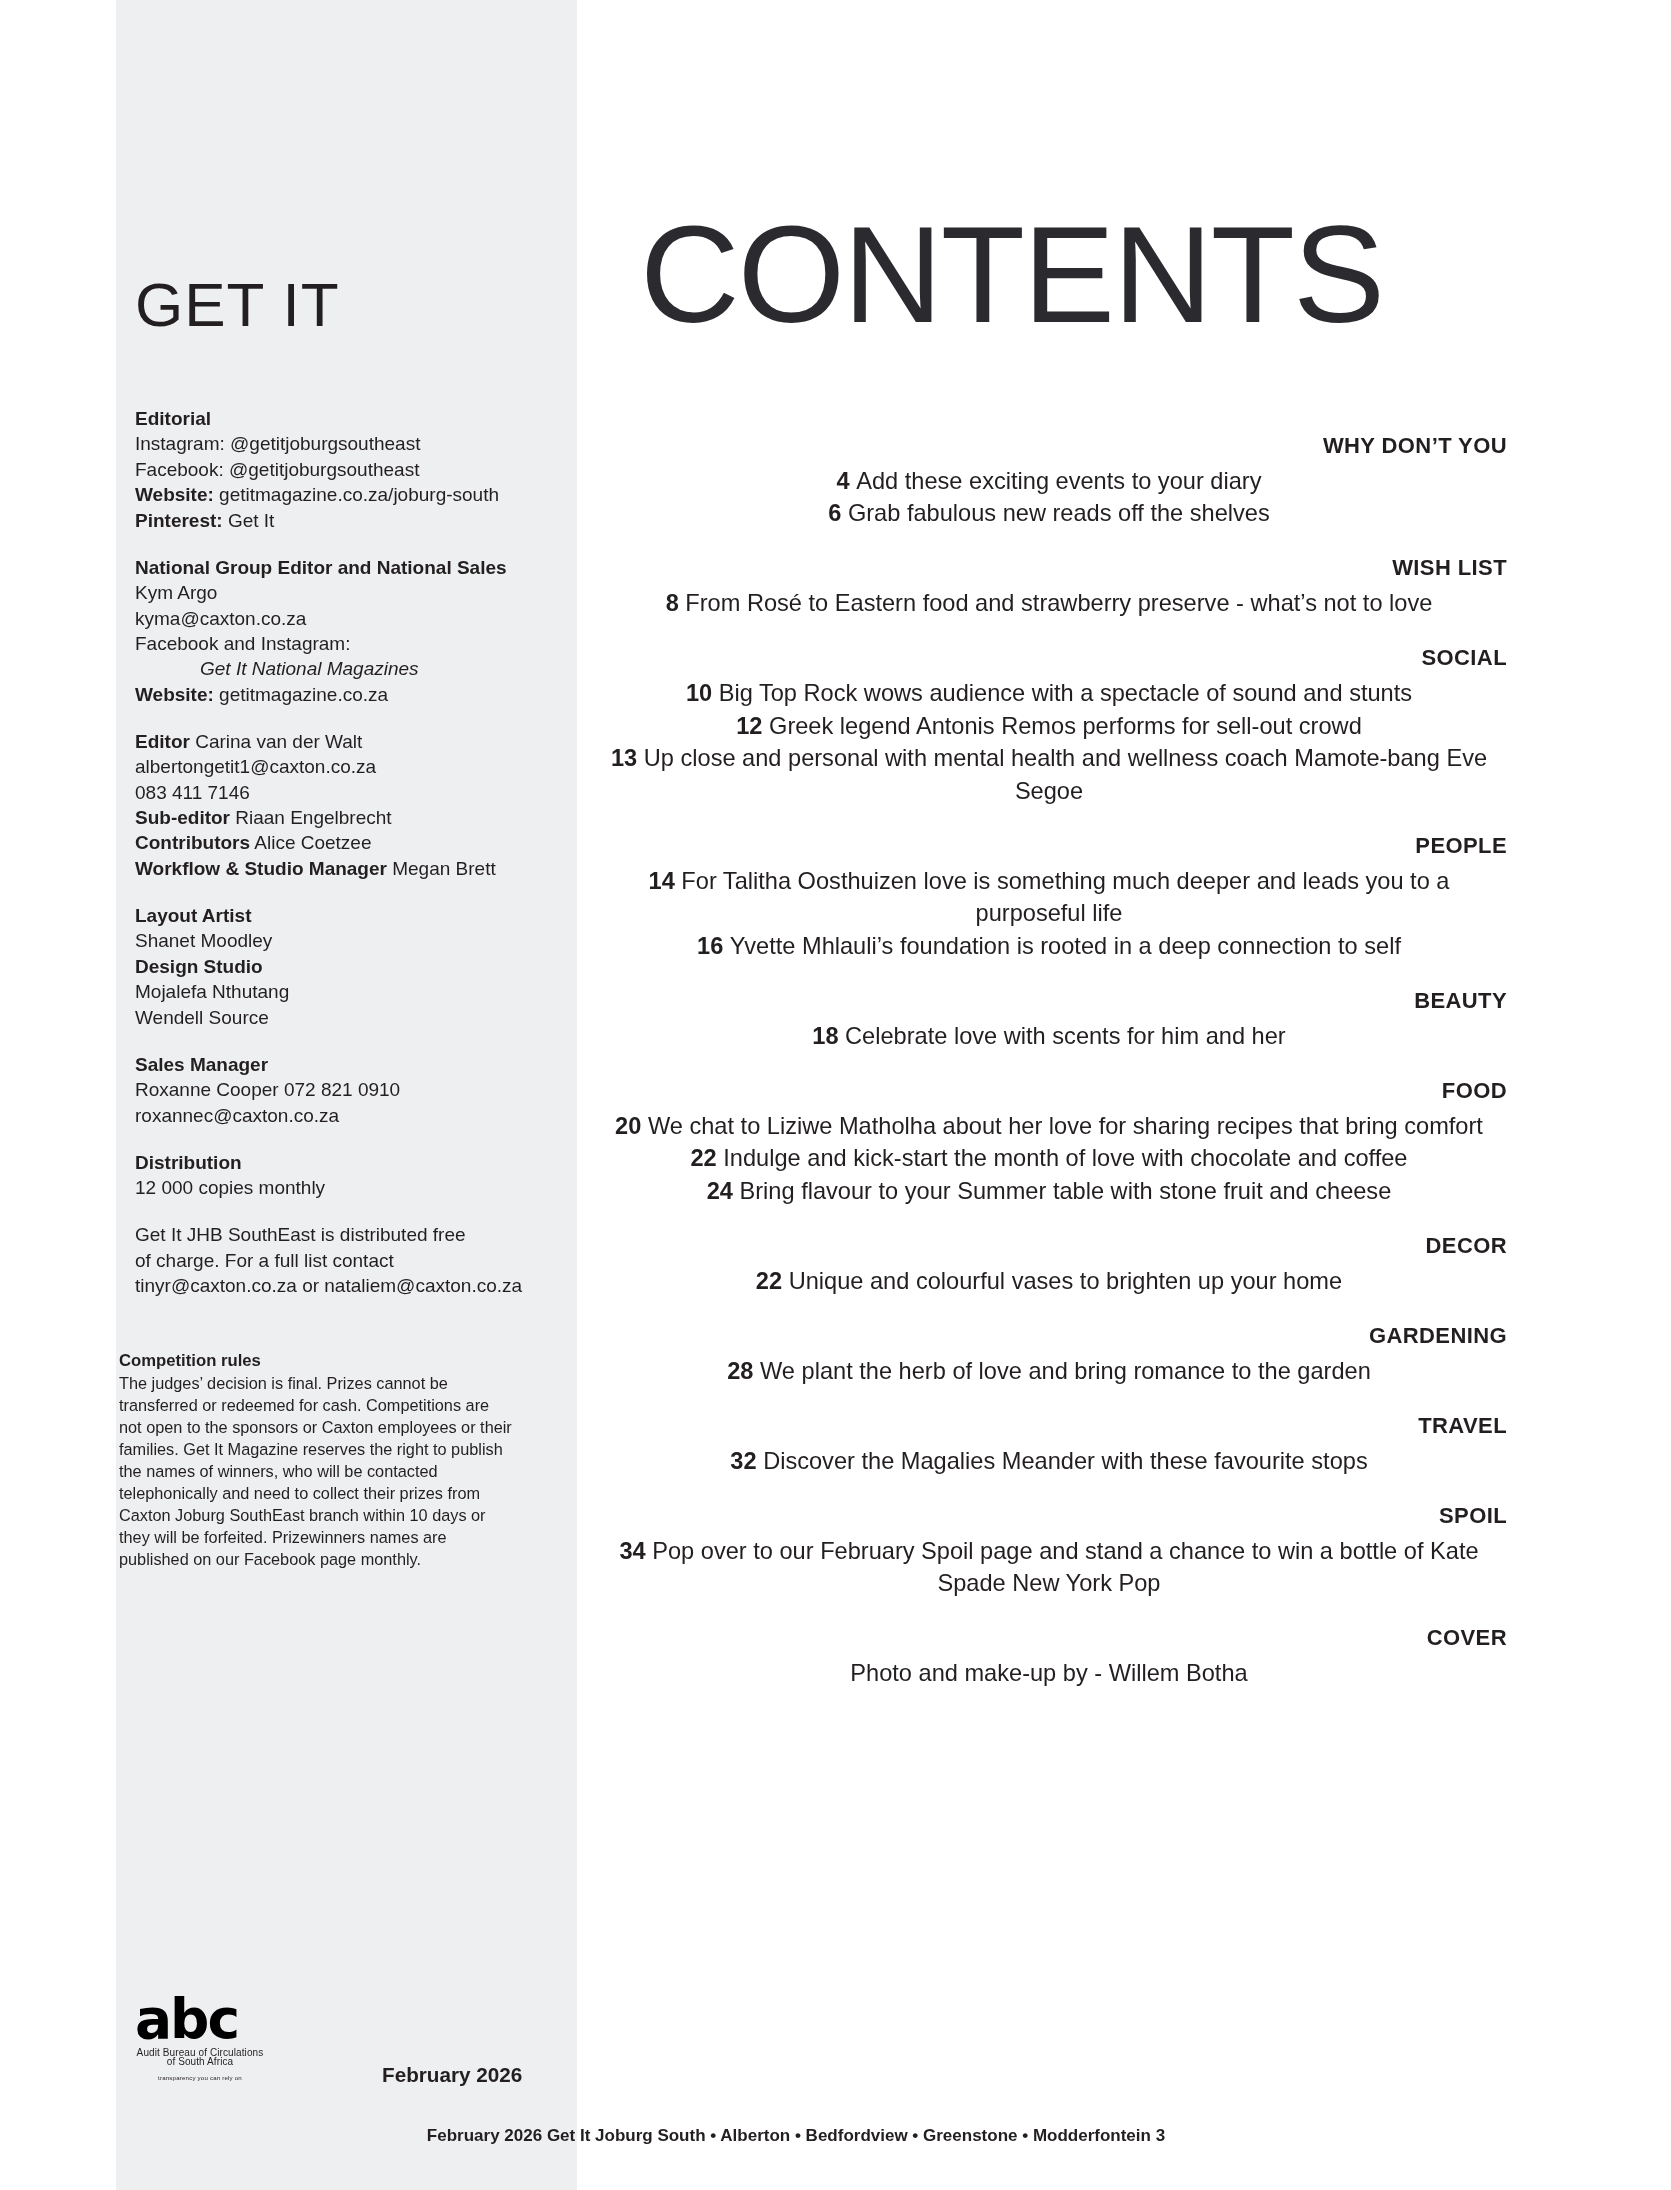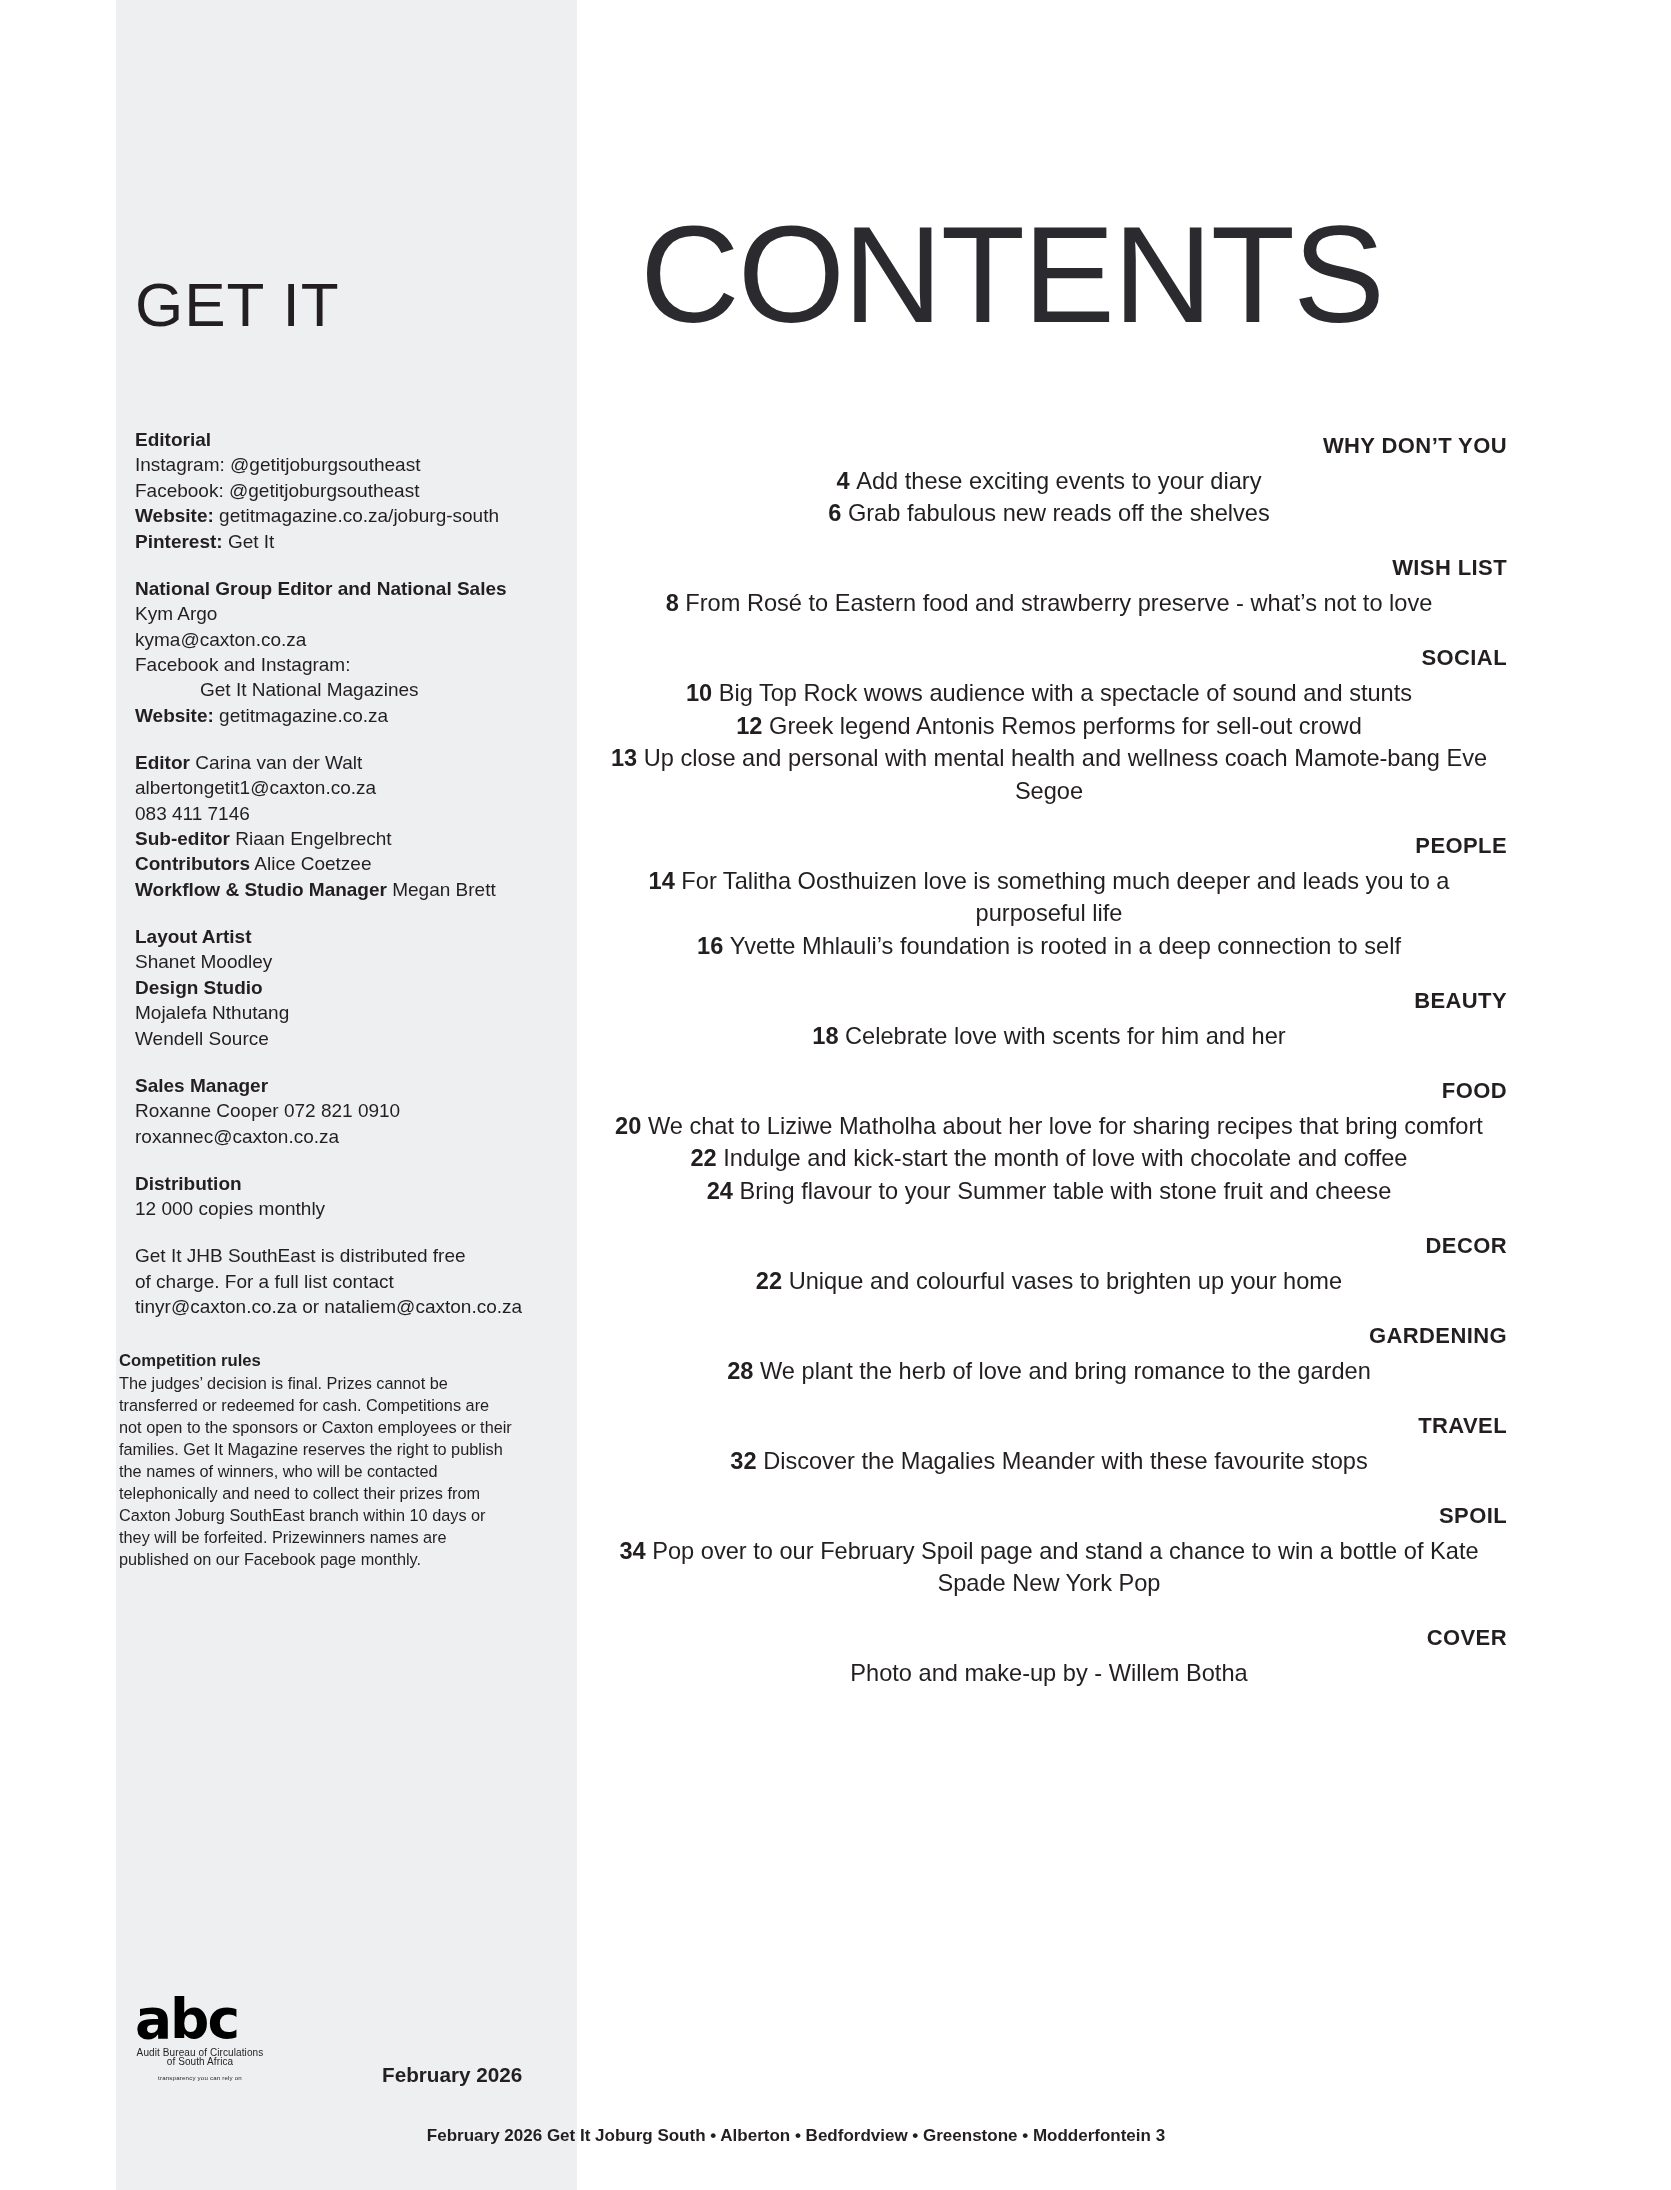--- a/index.html
+++ b/index.html
@@ -38,23 +38,23 @@
   }
 
   .colophon {
     position: absolute;
     left: 135px;
     width: 441px;
     font-size: 19px;
     line-height: 25.4px;
     color: #231f20;
   }
-  .colophon .blk { margin-bottom: 21.7px; margin-top: 21px; }
+  .colophon .blk { margin-bottom: 21.7px; }
   .colophon b { font-weight: bold; }
-  .colophon .indent { display: inline-block; padding-left: 65px; }
+  .colophon .indent { display: inline-block; padding-left: 65px; font-style: italic; }
   .lbl-gap { display: inline-block; min-width: 73px; }
 
   #colophon-main { top: 406px; }
 
   #comp-rules {
     position: absolute;
     left: 119px;
     top: 1350px;
     width: 394px;
     font-size: 16.3px;

